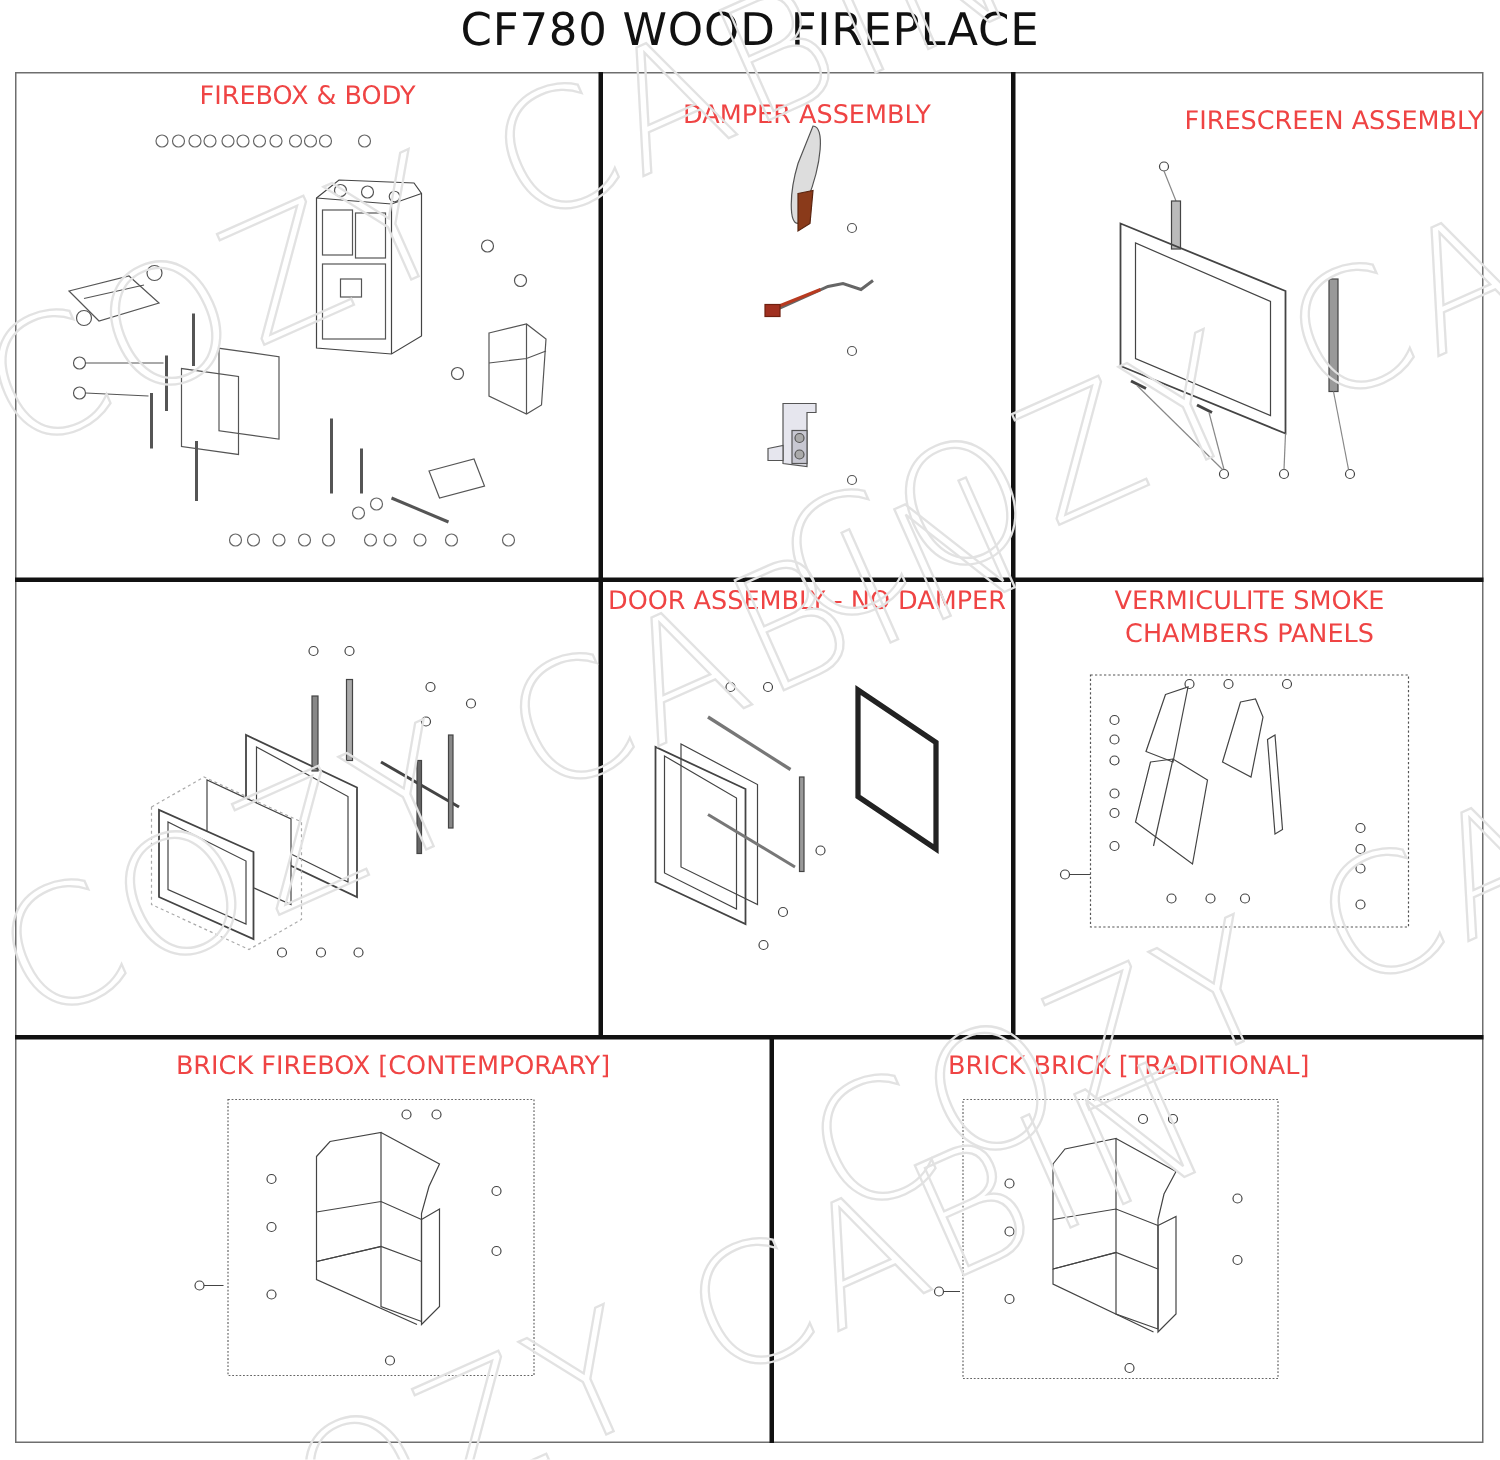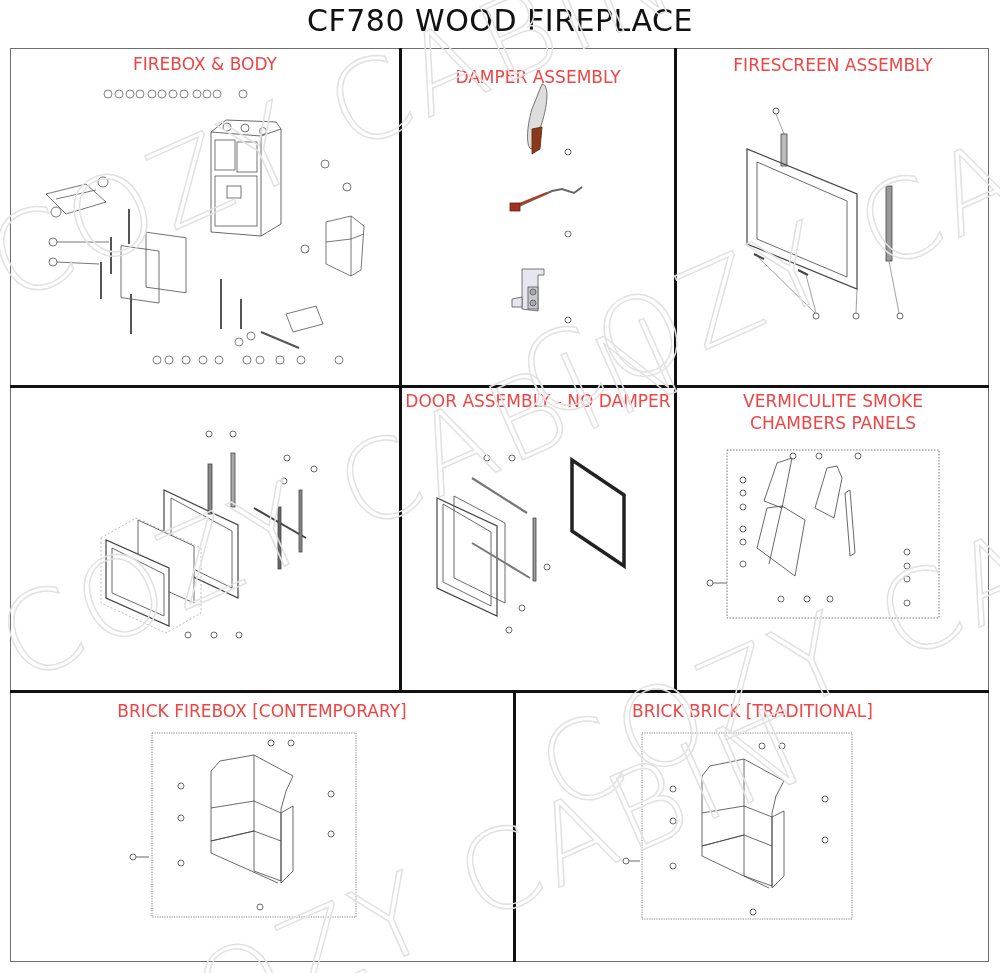--- a/index.html
+++ b/index.html
@@ -117,21 +117,21 @@
       <rect x="36" y="208" width="10" height="22" fill="#c8c8d2"></rect>
       <circle cx="41" cy="213" r="3" fill="#aaa"></circle>
         <circle cx="41" cy="224" r="3" fill="#aaa"></circle>
       <path d="M20 220 L30 218 L30 228 L20 228 Z" fill="#e6e6ee"></path>
       <circle cx="76" cy="241" r="3"></circle>
     </svg>
   </div>
 </div>
 
 <div class="panel" style="left:677px;top:49px;width:312px;height:336px;">
-  <div class="panel-title" style="top:6px;">FIRESCREEN ASSEMBLY</div>
+  <div class="panel-title" style="top:22px;text-align:right;">FIRESCREEN ASSEMBLY</div>
   <div class="drawing" style="left:55px;top:45px;width:220px;height:240px;">
     <svg viewBox="0 0 220 240" fill="none" stroke="#444" stroke-width="0.8">
       <circle cx="44" cy="17" r="3"></circle>
       <line x1="44" y1="20" x2="52" y2="40" stroke="#888"></line>
       <rect x="49" y="40" width="6" height="32" fill="#bbb"></rect>
       <path d="M15 55 L15 150 L125 195 L125 100 Z" stroke-width="1.2"></path>
       <path d="M25 68 L25 145 L115 183 L115 107 Z"></path>
       <rect x="154" y="92" width="6" height="75" fill="#999"></rect>
       <path d="M22 160 L32 165" stroke-width="2"></path>
       <path d="M66 176 L76 181" stroke-width="2"></path>

